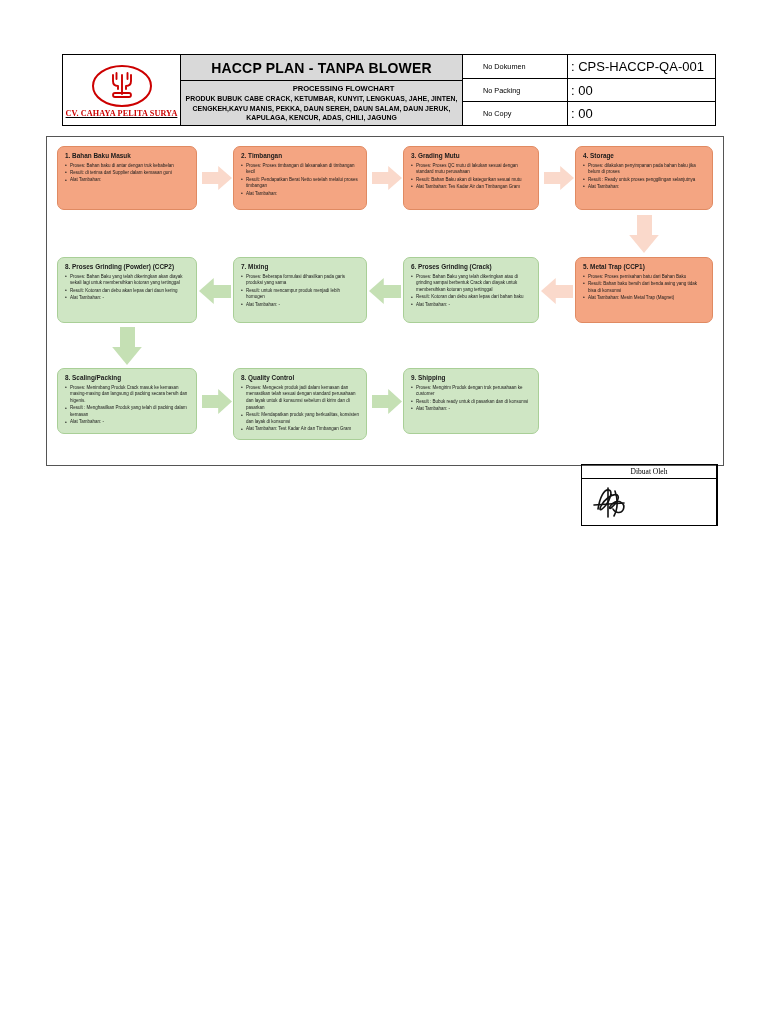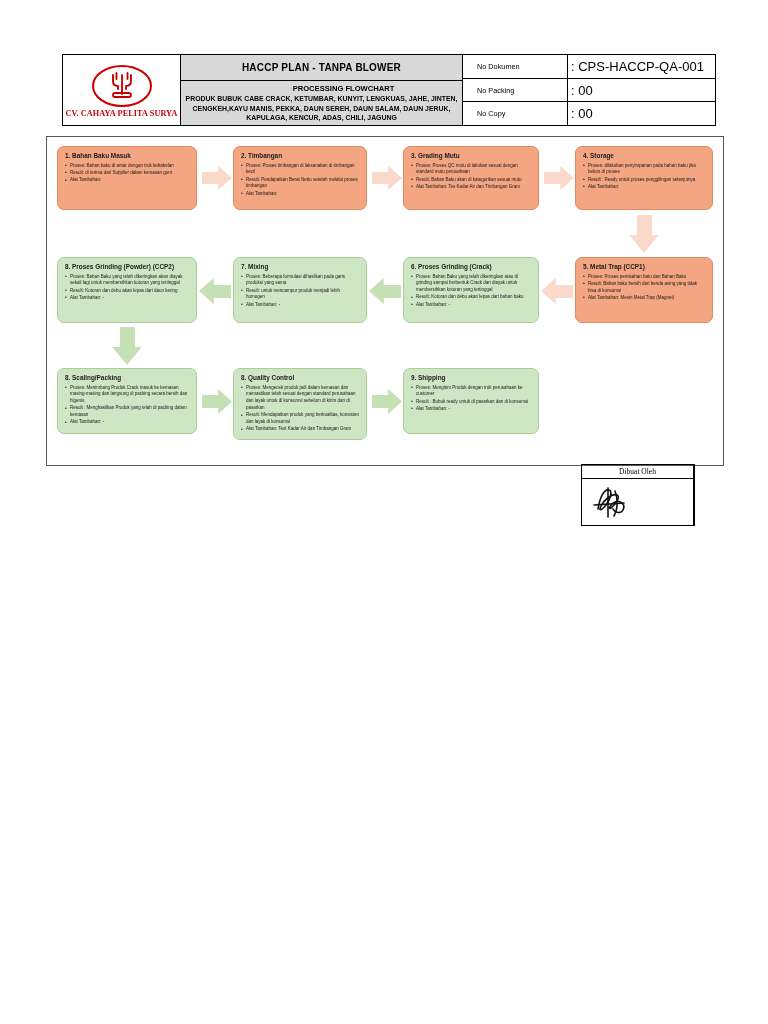--- a/index.html
+++ b/index.html
@@ -18,20 +18,21 @@
     display: flex;
     border: 1px solid #000;
     background: #fff;
   }
   .logo-cell {
     width: 118px; flex: 0 0 118px;
     border-right: 1px solid #000;
     display: flex; flex-direction: column;
     align-items: center; justify-content: center;
     padding: 2px 0 1px;
+    text-decoration: underline;
   }
   .logo-mark {
     position: relative;
     width: 62px; height: 44px;
   }
   .logo-mark svg { display: block; }
   .logo-text {
     color: #cc0000;
     font-family: "Liberation Serif", serif;
     font-weight: bold;
@@ -44,42 +45,42 @@
   .title-cell {
     flex: 1 1 auto;
     display: flex; flex-direction: column;
     border-right: 1px solid #000;
   }
   .title-main {
     height: 26px;
     background: #d9d9d9;
     border-bottom: 1px solid #000;
     display: flex; align-items: center; justify-content: center;
-    font-size: 10px; font-weight: bold; color: #000;
+    font-size: 14px; font-weight: bold; color: #000;
     letter-spacing: .2px;
   }
   .title-sub {
     flex: 1;
     display: flex; flex-direction: column;
     align-items: center; justify-content: center;
     background: #d9d9d9;
     padding: 1px 4px;
     text-align: center;
   }
   .title-sub .l1 { font-size: 7.6px; font-weight: bold; line-height: 1.35; margin-left: 44px; }
   .title-sub .l2 { font-size: 6.9px; font-weight: bold; line-height: 1.32; }
 
   .meta-cell { width: 252px; flex: 0 0 252px; display: flex; flex-direction: column; }
   .meta-row { flex: 1; display: flex; border-bottom: 1px solid #000; }
   .meta-row:last-child { border-bottom: none; }
   .meta-k {
     width: 105px; flex: 0 0 105px;
     border-right: 1px solid #000;
     display: flex; align-items: center;
-    padding-left: 14px; font-size: 7.3px; color: #000;
+    padding-left: 20px; font-size: 7.3px; color: #000;
   }
   .meta-v {
     flex: 1; display: flex; align-items: center;
     padding-left: 3px; font-size: 13px; color: #000; text-align: right;
   }
 
   
   .flow {
     position: absolute; left: 46px; top: 136px;
     width: 678px; height: 330px;
@@ -127,21 +128,21 @@
   .arrow.down .headw {
     bottom: 0; left: 0; width: 100%; height: 48%;
     clip-path: polygon(0 0, 100% 0, 50% 100%);
   }
   .arrow.orange .shaft, .arrow.orange .headw { background: #fad9cb; }
   .arrow.green  .shaft, .arrow.green  .headw { background: #c5e0b4; }
 
   
   .sign {
     position: absolute; left: 581px; top: 464px;
-    width: 114px; height: 62px;
+    width: 137px; height: 62px;
     border: 1px solid #000;
     display: flex;
   }
   .sign-col { flex: 1; display: flex; flex-direction: column; }
   .sign-col.first { border-right: 1px solid #000; }
   .sign-head {
     height: 14px; border-bottom: 1px solid #000;
     display: flex; align-items: center; justify-content: center;
     font-family: "Liberation Serif", serif;
     font-size: 7.5px; color: #000;

